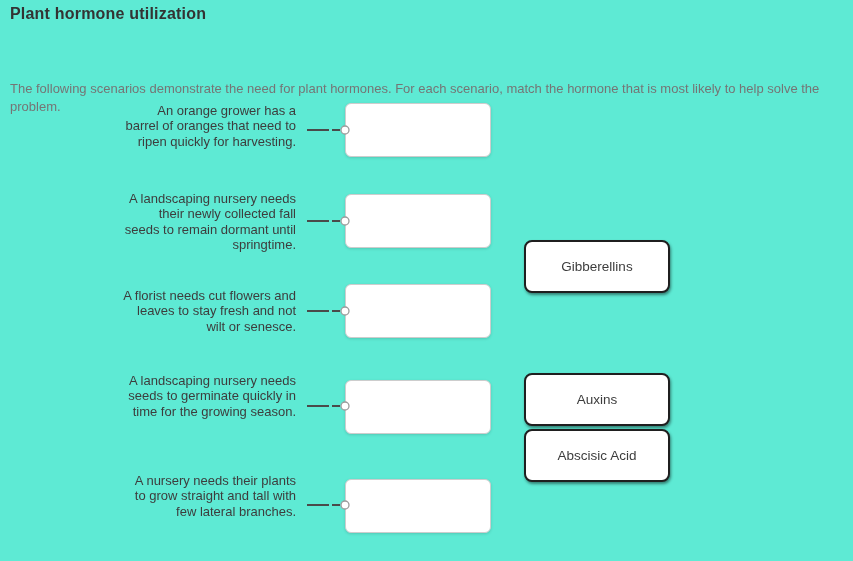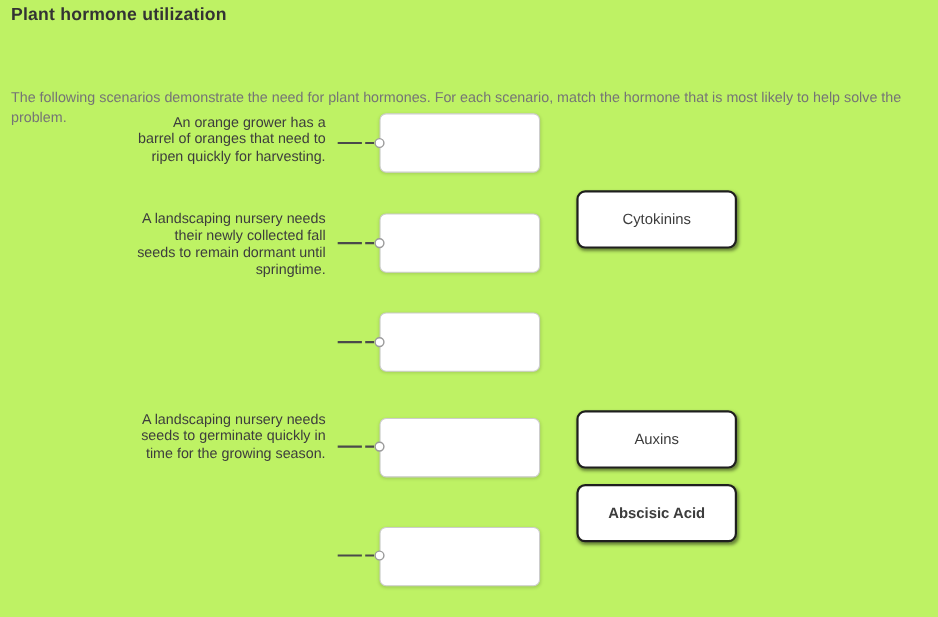--- a/index.html
+++ b/index.html
@@ -1,21 +1,21 @@
 <!DOCTYPE html>
 <html><head>
 <meta charset="utf-8">
 <style>
   * { margin: 0; padding: 0; box-sizing: border-box; }
   html, body { background: #ffffff; }
   .page {
     position: relative;
     width: 853px;
     height: 561px;
-    background: #bef264;
+    background: #5eead4;
     font-family: "Liberation Sans", sans-serif;
     overflow: hidden;
   }
   .title {
     position: absolute;
     left: 10px;
     top: 5px;
     font-size: 16px;
     font-weight: bold;
     color: #333333;
@@ -90,21 +90,21 @@
     justify-content: center;
     font-size: 13.5px;
     color: #3d3d3d;
     cursor: pointer;
     z-index: 1;
   }
   .o0 { top: 173px; }
   .o1 { top: 240px; }
   .o2 { top: 307px; }
   .o3 { top: 373px; text-align: center; }
-  .o4 { top: 440px; font-weight: bold; }
+  .o4 { top: 429px; }
 </style>
 </head>
 <body>
 
 <div class="page">
 
   <div class="title">Plant hormone utilization</div>
 
   <div class="instructions">The following scenarios demonstrate the need for plant hormones. For each scenario, match the hormone that is most likely to help solve the problem.</div>
 
@@ -122,41 +122,47 @@
 their newly collected fall
 seeds to remain dormant until
 springtime.</div>
   <svg class="connector c1" viewBox="0 0 48 12" width="48" height="12">
     <line x1="3" y1="6" x2="25" y2="6"></line>
     <line x1="28" y1="6" x2="36" y2="6"></line>
     <circle cx="41" cy="6" r="4"></circle>
   </svg>
   <div class="dropbox d1"></div>
 
+  <div class="scenario s2">A florist needs cut flowers and
+leaves to stay fresh and not
+wilt or senesce.</div>
   <svg class="connector c2" viewBox="0 0 48 12" width="48" height="12">
     <line x1="3" y1="6" x2="25" y2="6"></line>
     <line x1="28" y1="6" x2="36" y2="6"></line>
     <circle cx="41" cy="6" r="4"></circle>
   </svg>
   <div class="dropbox d2"></div>
 
   <div class="scenario s3">A landscaping nursery needs
 seeds to germinate quickly in
 time for the growing season.</div>
   <svg class="connector c3" viewBox="0 0 48 12" width="48" height="12">
     <line x1="3" y1="6" x2="25" y2="6"></line>
     <line x1="28" y1="6" x2="36" y2="6"></line>
     <circle cx="41" cy="6" r="4"></circle>
   </svg>
   <div class="dropbox d3"></div>
 
+  <div class="scenario s4">A nursery needs their plants
+to grow straight and tall with
+few lateral branches.</div>
   <svg class="connector c4" viewBox="0 0 48 12" width="48" height="12">
     <line x1="3" y1="6" x2="25" y2="6"></line>
     <line x1="28" y1="6" x2="36" y2="6"></line>
     <circle cx="41" cy="6" r="4"></circle>
   </svg>
   <div class="dropbox d4"></div>
 
-  <div class="card o0">Cytokinins</div>
+  <div class="card o1">Gibberellins</div>
   <div class="card o3">Auxins</div>
   <div class="card o4">Abscisic Acid</div>
 
 </div>
 
 </body></html>

